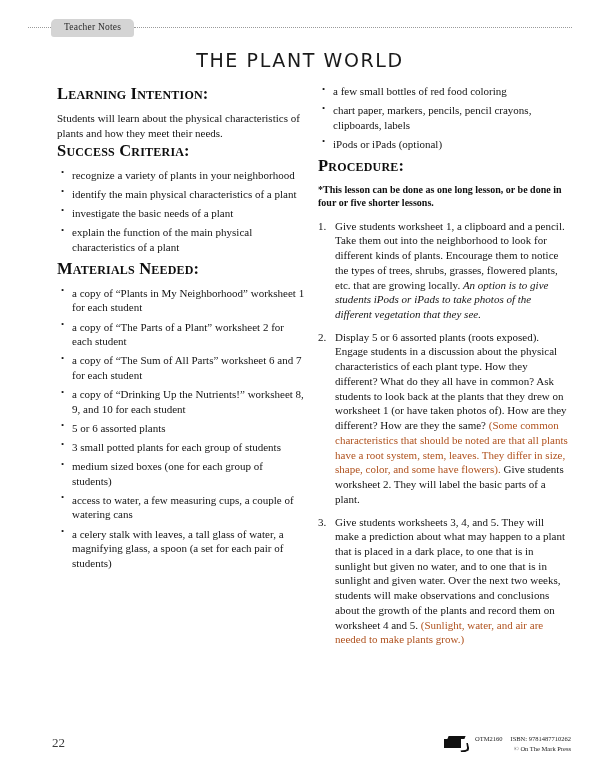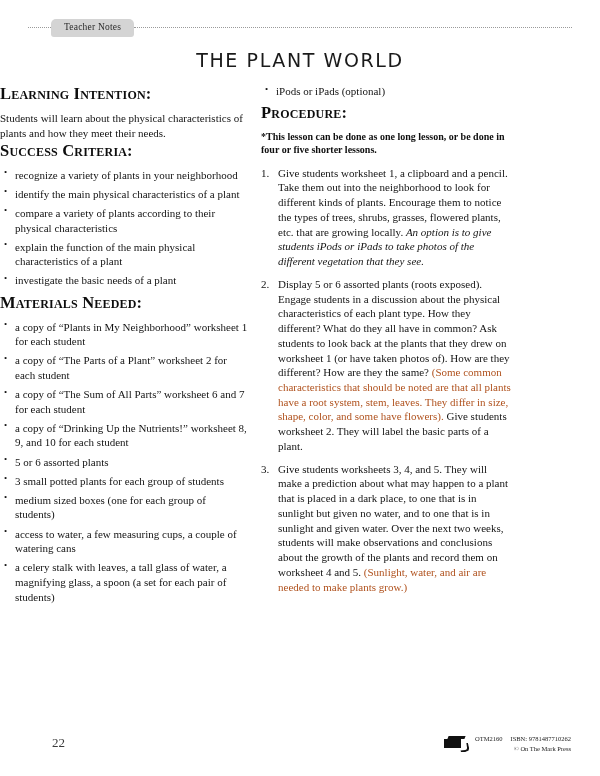--- a/index.html
+++ b/index.html
@@ -63,20 +63,21 @@
     position: absolute;
     top: 84px;
     left: 0;
     width: 600px;
     height: 630px;
     display: flex;
     align-items: flex-start;
   }
   .col-left {
     width: 248px;
+    margin-left: 57px;
   }
   .col-right {
     width: 250px;
     margin-left: 13px;
   }
 
   h2.section-head {
     font-family: "Liberation Serif", "DejaVu Serif", serif;
     font-weight: bold;
     font-size: 16.5px;
@@ -225,42 +226,43 @@
 
   <div class="col-left">
 
     <h2 class="section-head">Learning Intention:</h2>
     <p class="para">Students will learn about the physical characteristics of plants and how they meet their needs.</p>
 
     <h2 class="section-head gap-before-lg">Success Criteria:</h2>
     <ul class="bullets">
       <li>recognize a variety of plants in your neighborhood</li>
       <li>identify the main physical characteristics of a plant</li>
-      <li>compare a variety of plants according to their physical characteristics</li>
+      <li>investigate the basic needs of a plant</li>
       <li>explain the function of the main physical characteristics of a plant</li>
-      <li>investigate the basic needs of a plant</li>
     </ul>
 
     <h2 class="section-head gap-before-lg">Materials Needed:</h2>
     <ul class="bullets">
       <li>a copy of “Plants in My Neighborhood” worksheet 1 for each student</li>
       <li>a copy of “The Parts of a Plant” worksheet 2 for each student</li>
       <li>a copy of “The Sum of All Parts” worksheet 6 and 7 for each student</li>
       <li>a copy of “Drinking Up the Nutrients!” worksheet 8, 9, and 10 for each student</li>
       <li>5 or 6 assorted plants</li>
       <li>3 small potted plants for each group of students</li>
       <li>medium sized boxes (one for each group of students)</li>
       <li>access to water, a few measuring cups, a couple of watering cans</li>
       <li>a celery stalk with leaves, a tall glass of water, a magnifying glass, a spoon (a set for each pair of students)</li>
     </ul>
   </div>
 
   <div class="col-right">
 
     <ul class="bullets">
+      <li>a few small bottles of red food coloring</li>
+      <li>chart paper, markers, pencils, pencil crayons, clipboards, labels</li>
       <li>iPods or iPads (optional)</li>
     </ul>
 
     <h2 class="section-head gap-before-lg">Procedure:</h2>
     <p class="lead-note">*This lesson can be done as one long lesson, or be done in four or five shorter lessons.</p>
 
     <ol class="steps">
       <li>
         <span>Give students worksheet 1, a clipboard and a pencil. Take them out into the neighborhood to look for different kinds of plants. Encourage them to notice the types of trees, shrubs, grasses, flowered plants, etc. that are growing locally. </span><em class="ital">An option is to give students iPods or iPads to take photos of the different vegetation that they see.</em><span></span>
       </li>

